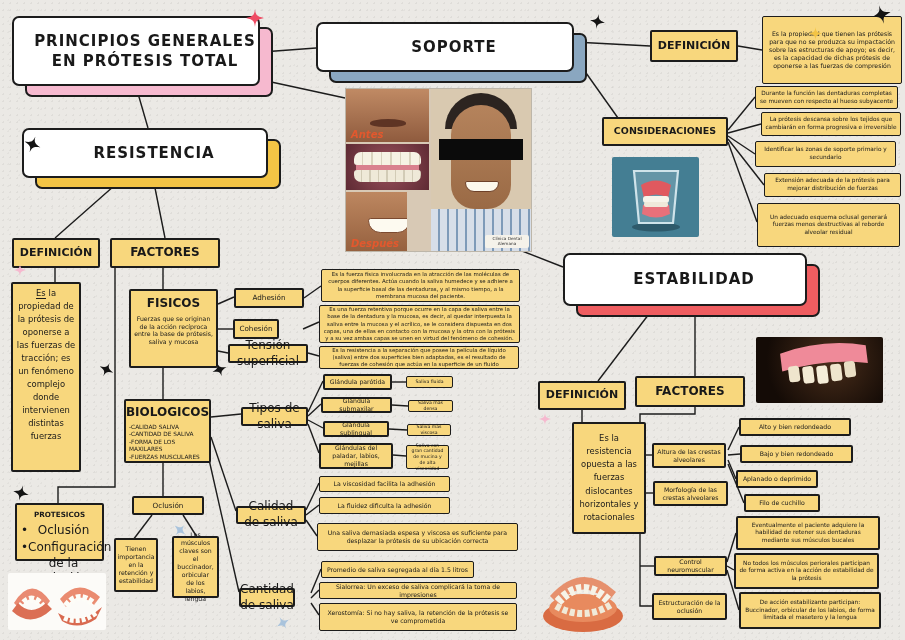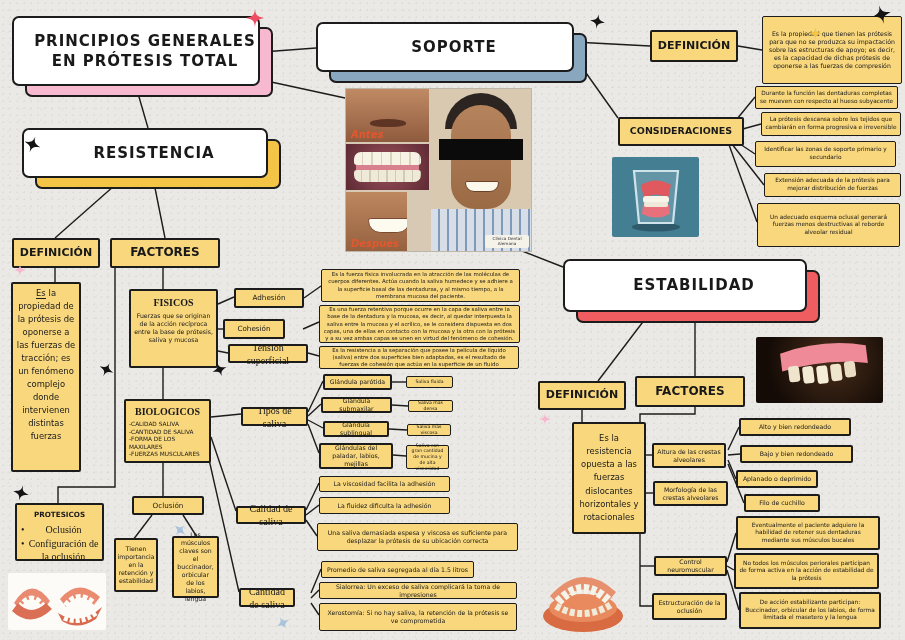--- a/index.html
+++ b/index.html
@@ -19,21 +19,21 @@
   
   .ybox{position:absolute;background:#f8d77d;border:1.5px solid #1c1c1c;border-radius:2px;box-sizing:border-box;display:flex;flex-direction:column;align-items:center;justify-content:center;text-align:center;padding:2px 3px;line-height:1.3;}
   .ybox.bold{font-weight:bold;}
   .ybox.b2{border-width:2px;}
   .left{align-items:flex-start;text-align:left;}
 
   .fs4{font-size:4.6px;line-height:1.25;}
   .fs5{font-size:5.4px;line-height:1.3;}
   .fs55{font-size:5.8px;line-height:1.3;}
   .fs6{font-size:6.2px;line-height:1.28;}
-  .fs65{font-size:10px;line-height:1.3;font-family:Liberation Serif, serif;}
+  .fs65{font-size:12px;line-height:1.3;}
   .fs7{font-size:7.2px;line-height:1.3;}
   .fs8{font-size:8.4px;line-height:1.55;}
   .fs9{font-size:9.5px;}
   .fs11{font-size:11px;}
   .fs12{font-size:12px;}
   .fs15{font-size:15px;line-height:1.35;padding-left:18px;}
   .u{border-bottom:1px solid #1c1c1c;margin-right:3px;}
   .boxtitle{font-weight:bold;margin-bottom:3px;}
   .bullet{position:relative;padding-left:8px;margin:1px 0;}
   .bullet::before{content:"•";position:absolute;left:1px;top:0;}
@@ -120,28 +120,28 @@
   <div class="bignode" style="left:316px;top:22px;width:258px;height:50px;">
     <div class="bn-shadow" style="background:#8aa7c0;"></div>
     <div class="bn-face fs15">SOPORTE</div>
   </div>
 
   <div class="bignode" style="left:22px;top:128px;width:246px;height:50px;">
     <div class="bn-shadow" style="background:#f3c445;"></div>
     <div class="bn-face fs15">RESISTENCIA</div>
   </div>
 
-  <div class="bignode" style="left:563px;top:259px;width:244px;height:53px;">
+  <div class="bignode" style="left:563px;top:253px;width:244px;height:53px;">
     <div class="bn-shadow" style="background:#ef5d60;"></div>
     <div class="bn-face fs15">ESTABILIDAD</div>
   </div>
 
   <div class="ybox bold b2 fs11" style="left:650px;top:30px;width:88px;height:32px;">DEFINICIÓN</div>
   <div class="ybox fs6" style="left:762px;top:16px;width:140px;height:68px;">Es la propiedad que tienen las prótesis para que no se produzca su impactación sobre las estructuras de apoyo; es decir, es la capacidad de dichas prótesis de oponerse a las fuerzas de compresión</div>
-  <div class="ybox bold b2 fs9" style="left:602px;top:117px;width:126px;height:29px;margin-left:16px;">CONSIDERACIONES</div>
+  <div class="ybox bold b2 fs9" style="left:602px;top:117px;width:126px;height:29px;">CONSIDERACIONES</div>
   <div class="ybox fs55" style="left:755px;top:86px;width:143px;height:23px;">Durante la función las dentaduras completas se mueven con respecto al hueso subyacente</div>
   <div class="ybox fs55" style="left:761px;top:112px;width:140px;height:24px;">La prótesis descansa sobre los tejidos que cambiarán en forma progresiva e irreversible</div>
   <div class="ybox fs55" style="left:755px;top:141px;width:141px;height:26px;">Identificar las zonas de soporte primario y secundario</div>
   <div class="ybox fs55" style="left:764px;top:173px;width:137px;height:24px;">Extensión adecuada de la prótesis para mejorar distribución de fuerzas</div>
   <div class="ybox fs55" style="left:757px;top:203px;width:143px;height:44px;">Un adecuado esquema oclusal generará fuerzas menos destructivas al reborde alveolar residual</div>
 
   <div class="ybox bold b2 fs11" style="left:12px;top:238px;width:88px;height:30px;">DEFINICIÓN</div>
   <div class="ybox bold b2 fs12" style="left:110px;top:238px;width:110px;height:30px;">FACTORES</div>
   <div class="ybox b2 fs8" style="left:11px;top:282px;width:70px;height:190px;justify-content:flex-start;padding-top:3px;">
     <div><span class="u">Es</span><span>la propiedad de la prótesis de oponerse a las fuerzas de tracción; es un fenómeno complejo donde intervienen distintas fuerzas</span></div>
@@ -168,21 +168,21 @@
       <div class="bullet">Oclusión</div>
       <div class="bullet">Configuración de la oclusión</div>
     </div>
   </div>
 
   <div class="ybox b2 fs7" style="left:132px;top:496px;width:72px;height:19px;">Oclusión</div>
   <div class="ybox b2 fs6" style="left:114px;top:538px;width:44px;height:54px;">Tienen importancia en la retención y estabilidad</div>
   <div class="ybox b2 fs6" style="left:172px;top:536px;width:47px;height:62px;">Los músculos claves son el buccinador, orbicular de los labios, lengua</div>
 
   <div class="ybox b2 fs7" style="left:234px;top:288px;width:70px;height:20px;">Adhesión</div>
-  <div class="ybox b2 fs7" style="left:223px;top:319px;width:62px;height:20px;">Cohesión</div>
+  <div class="ybox b2 fs7" style="left:233px;top:319px;width:46px;height:20px;">Cohesión</div>
   <div class="ybox b2 fs65" style="left:228px;top:344px;width:80px;height:19px;">Tensión superficial</div>
   <div class="ybox fs5" style="left:321px;top:269px;width:199px;height:33px;">Es la fuerza física involucrada en la atracción de las moléculas de cuerpos diferentes. Actúa cuando la saliva humedece y se adhiere a la superficie basal de las dentaduras, y al mismo tiempo, a la membrana mucosa del paciente.</div>
   <div class="ybox fs5" style="left:319px;top:305px;width:201px;height:38px;">Es una fuerza retentiva porque ocurre en la capa de saliva entre la base de la dentadura y la mucosa, es decir, al quedar interpuesta la saliva entre la mucosa y el acrílico, se le considera dispuesta en dos capas, una de ellas en contacto con la mucosa y la otra con la prótesis y a su vez ambas capas se unen en virtud del fenómeno de cohesión.</div>
   <div class="ybox fs5" style="left:319px;top:346px;width:200px;height:23px;">Es la resistencia a la separación que posee la película de líquido (saliva) entre dos superficies bien adaptadas, es el resultado de fuerzas de cohesión que actúa en la superficie de un fluido</div>
 
   <div class="ybox b2 fs65" style="left:241px;top:407px;width:67px;height:19px;">Tipos de saliva</div>
   <div class="ybox b2 fs6" style="left:323px;top:374px;width:69px;height:16px;">Glándula parótida</div>
   <div class="ybox fs4" style="left:406px;top:376px;width:47px;height:12px;">Saliva fluida</div>
   <div class="ybox b2 fs6" style="left:321px;top:397px;width:71px;height:16px;">Glándula submaxilar</div>
   <div class="ybox fs4" style="left:408px;top:400px;width:45px;height:12px;">Saliva más densa</div>

